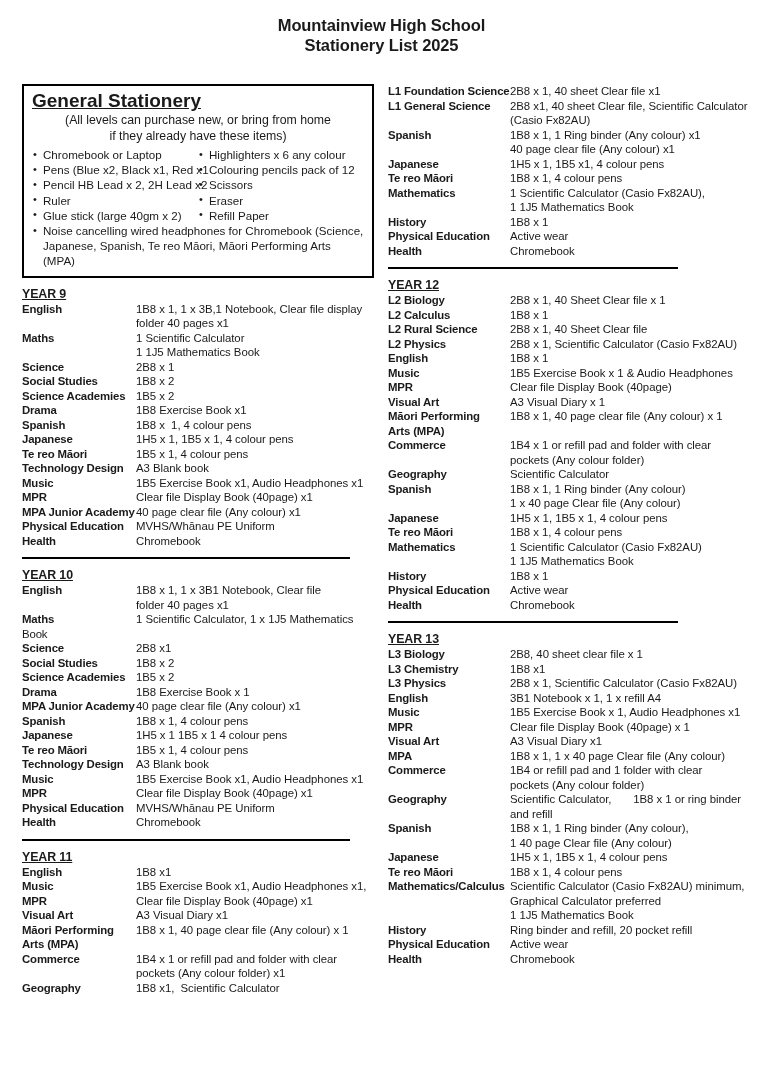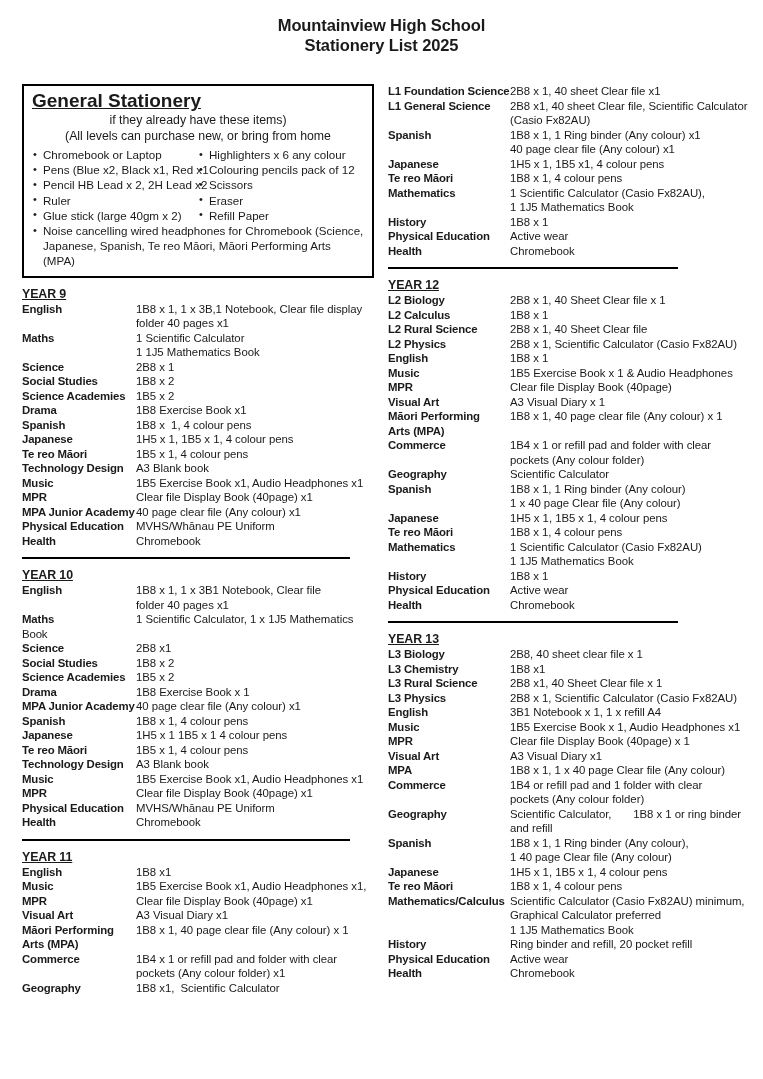--- a/index.html
+++ b/index.html
@@ -154,22 +154,22 @@
   <div class="line">Mountainview High School</div>
   <div class="line">Stationery List   2025</div>
 </div>
 
 <div class="page">
 
   <div class="col-left">
 
     <div class="gs-box">
       <div class="gs-title">General Stationery</div>
+      <div class="gs-sub">(All levels can purchase new, or bring  from home</div>
       <div class="gs-sub">if they already have these items)</div>
-      <div class="gs-sub">(All levels can purchase new, or bring  from home</div>
       <div class="gs-cols">
         <div class="gcol">
           <div class="gs-li">Chromebook or Laptop</div>
           <div class="gs-li">Pens (Blue x2, Black x1, Red x1</div>
           <div class="gs-li">Pencil HB Lead x 2, 2H Lead x2</div>
           <div class="gs-li">Ruler</div>
           <div class="gs-li">Glue stick (large 40gm x 2)</div>
         </div>
         <div class="gcol">
           <div class="gs-li">Highlighters x 6  any colour</div>
@@ -484,24 +484,20 @@
     <div class="subj-table">
         <div class="row">
           <div class="lbl wide">L3 Biology</div>
           <div class="val"><span class="sp-wide">2B8, 40 sheet clear file x 1</span></div>
         </div>
         <div class="row">
           <div class="lbl wide">L3 Chemistry</div>
           <div class="val"><span class="sp-wide">1B8 x1</span></div>
         </div>
         <div class="row">
-          <div class="lbl wide">L3 Rural Science</div>
-          <div class="val"><span class="sp-wide">2B8 x1, 40 Sheet Clear file x 1</span></div>
-        </div>
-        <div class="row">
           <div class="lbl wide">L3 Physics</div>
           <div class="val"><span class="sp-wide">2B8 x 1, Scientific Calculator (Casio Fx82AU)</span></div>
         </div>
         <div class="row">
           <div class="lbl wide">English</div>
           <div class="val"><span class="sp-wide">3B1 Notebook x 1, 1 x refill A4</span></div>
         </div>
         <div class="row">
           <div class="lbl wide">Music</div>
           <div class="val"><span class="sp-wide">1B5 Exercise Book x 1, Audio Headphones x1</span></div>

